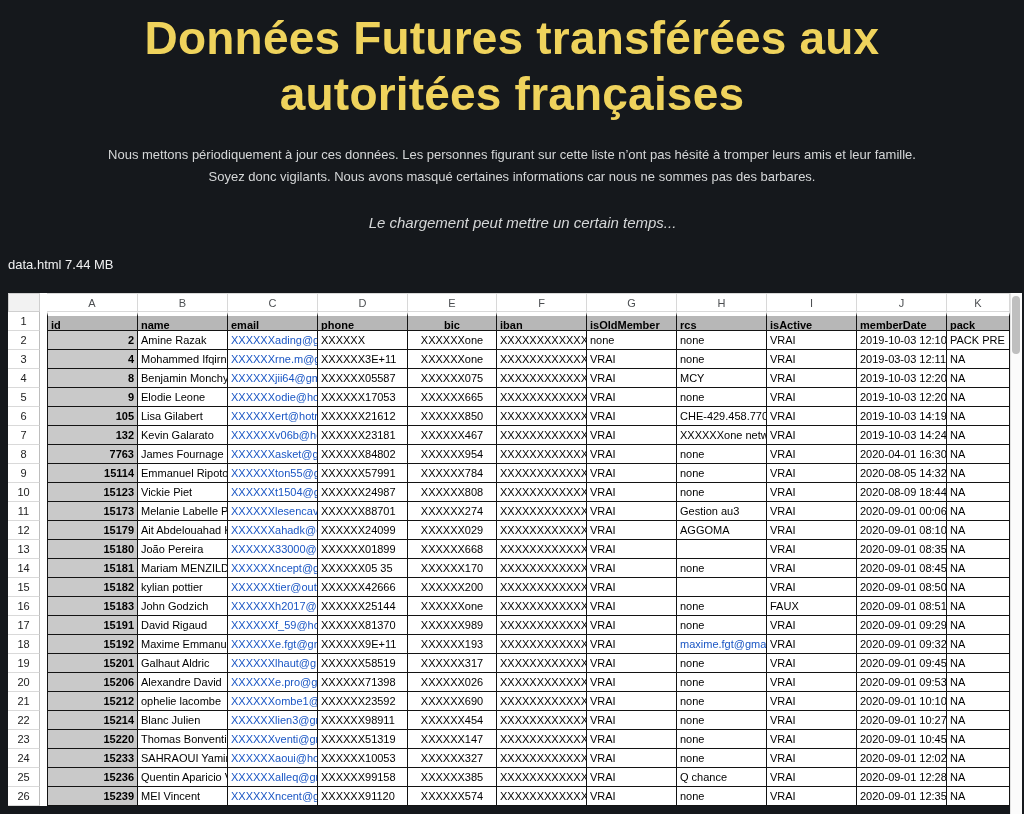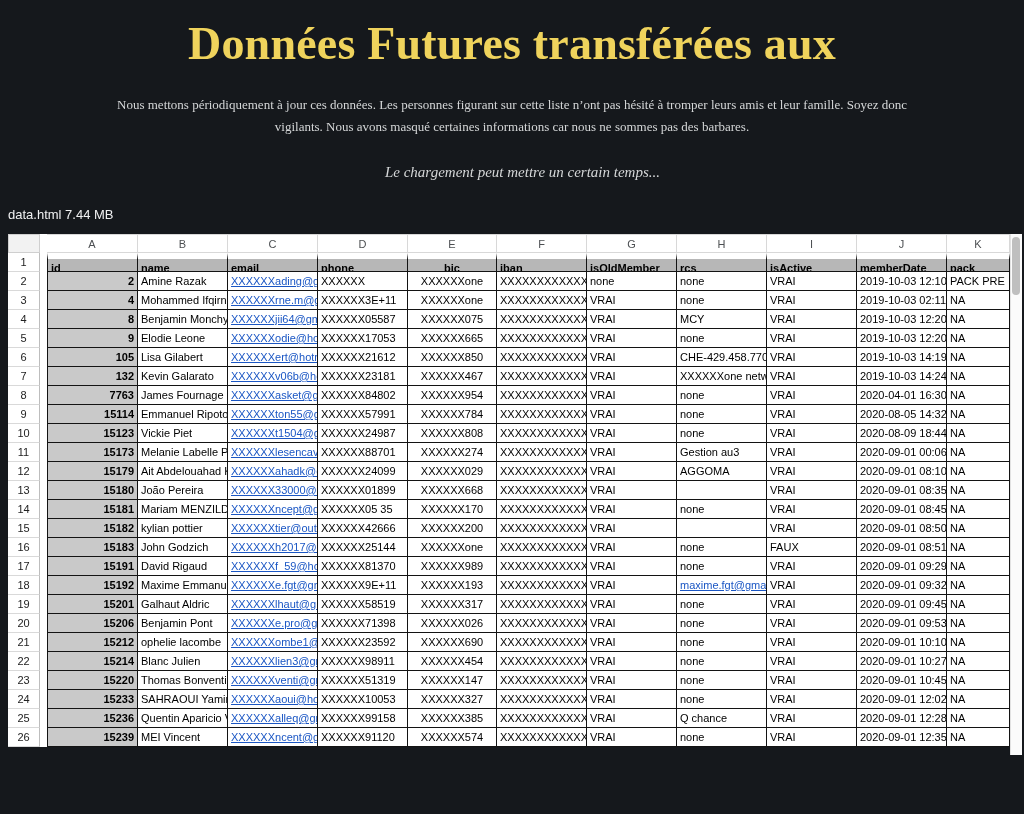--- a/index.html
+++ b/index.html
@@ -2,21 +2,21 @@
 <html style="--bg: #15181c; --title: #efd35c; --text: #d5d7d8; --hdr: #b7b7b7; --idbg: #c9c9c9; --link: #1a56c4;"><head>
 <meta charset="utf-8">
 <style>
   * { box-sizing: border-box; margin: 0; padding: 0; }
   html, body { width: 1024px; height: 814px; overflow: hidden; }
   body {
     background: var(--bg, #15181c);
     font-family: "Liberation Sans", sans-serif;
   }
   
-  .hero { padding-top: 16px; font-family: Liberation Serif, serif; }
+  .hero { padding-top: 10px; }
   .page-title {
     text-align: center;
     color: var(--title, #efd35c);
     font-size: 46px;
     font-weight: 800;
     line-height: 1.22;
     letter-spacing: 0.2px;
   }
   .page-title span { display: block; }
   .intro {
@@ -29,21 +29,21 @@
   }
   .note {
     margin-top: 26px;
     text-align: center;
     font-style: italic;
     color: var(--text, #d0d2d4);
     font-size: 15px;
     margin-left: 21px;
   }
   .file-label {
-    margin: 26px 0 12px 8px;
+    margin: 26px 0 21px 8px;
     color: #f0f1f2;
     font-size: 13px;
   }
   
   .sheet-wrap { display: flex; margin-left: 8px; height: 521px; }
   .sheet-main { width: 1002px; overflow: hidden; background: transparent; }
   .row { display: flex; height: 19px; }
   .cell {
     flex: none;
     font-size: 11px;
@@ -79,25 +79,25 @@
     border-right: 1px solid #bdbdbd;
     border-bottom: 1px solid #d9d9d9;
   }
   .gut { background: #fff; }
   
   .dc { border-right: 1px solid #131313; border-bottom: 1px solid #131313; color: #000; }
   .first { border-left: 1px solid #131313; }
   .hdr-row .dc {
     background: var(--hdr, #b7b7b7);
     font-weight: bold;
-    border-top: 6px solid #ffffff;
+    border-top: 4px solid #ffffff;
   }
   .idc { background: var(--idbg, #c9c9c9); font-weight: bold; text-align: right; }
   .center { text-align: left; }
-  .lnk { color: var(--link, #1a56c4); text-decoration: underline; cursor: pointer; }
+  .lnk { color: var(--link, #1a56c4); cursor: pointer; }
   
   .vscroll {
     width: 12px;
     background: #fbfbfb;
     border-left: 1px solid #e2e2e2;
     position: relative;
   }
   .vthumb {
     position: absolute;
     top: 3px; left: 1px;
@@ -105,20 +105,21 @@
     border-radius: 4px;
     background: #bfbfbf;
   }
 </style>
 </head>
 <body>
 
 <div class="hero">
   <h1 class="page-title">
     <span>Données Futures transférées aux</span>
+    <span>autoritées françaises</span>
   </h1>
   <p class="intro">Nous mettons périodiquement à jour ces données. Les personnes figurant sur cette liste n’ont pas hésité à tromper leurs amis et leur famille. Soyez donc vigilants. Nous avons masqué certaines informations car nous ne sommes pas des barbares.</p>
   <p class="note">Le chargement peut mettre un certain temps...</p>
 </div>
 
 <div class="file-label">data.html 7.44 MB</div>
 
 <div class="sheet-wrap">
   <div class="sheet-main">
       <div class="row">
@@ -171,21 +172,21 @@
         <div class="cell w-gut gut"></div>
         <div class="cell w0 dc first idc">4</div>
         <div class="cell w1 dc">Mohammed Ifqirne</div>
         <div class="cell w2 dc"><a class="lnk">XXXXXXrne.m@g</a></div>
         <div class="cell w3 dc">XXXXXX3E+11</div>
         <div class="cell w4 dc">XXXXXXone</div>
         <div class="cell w5 dc">XXXXXXXXXXXXX</div>
         <div class="cell w6 dc center">VRAI</div>
         <div class="cell w7 dc">none</div>
         <div class="cell w8 dc center">VRAI</div>
-        <div class="cell w9 dc">2019-10-03 02:11</div>
+        <div class="cell w9 dc">2019-03-03 12:11</div>
         <div class="cell w10 dc">NA</div>
       </div>
       <div class="row">
         <div class="cell w-rn rn">4</div>
         <div class="cell w-gut gut"></div>
         <div class="cell w0 dc first idc">8</div>
         <div class="cell w1 dc">Benjamin Monchy</div>
         <div class="cell w2 dc"><a class="lnk">XXXXXXjii64@gm</a></div>
         <div class="cell w3 dc">XXXXXX05587</div>
         <div class="cell w4 dc">XXXXXX075</div>
@@ -418,21 +419,21 @@
         <div class="cell w6 dc center">VRAI</div>
         <div class="cell w7 dc">none</div>
         <div class="cell w8 dc center">VRAI</div>
         <div class="cell w9 dc">2020-09-01 09:45</div>
         <div class="cell w10 dc">NA</div>
       </div>
       <div class="row">
         <div class="cell w-rn rn">20</div>
         <div class="cell w-gut gut"></div>
         <div class="cell w0 dc first idc">15206</div>
-        <div class="cell w1 dc">Benjamin Pont</div>
+        <div class="cell w1 dc">Alexandre David</div>
         <div class="cell w2 dc"><a class="lnk">XXXXXXe.pro@gr</a></div>
         <div class="cell w3 dc">XXXXXX71398</div>
         <div class="cell w4 dc">XXXXXX026</div>
         <div class="cell w5 dc">XXXXXXXXXXXXX</div>
         <div class="cell w6 dc center">VRAI</div>
         <div class="cell w7 dc">none</div>
         <div class="cell w8 dc center">VRAI</div>
         <div class="cell w9 dc">2020-09-01 09:53</div>
         <div class="cell w10 dc">NA</div>
       </div>

